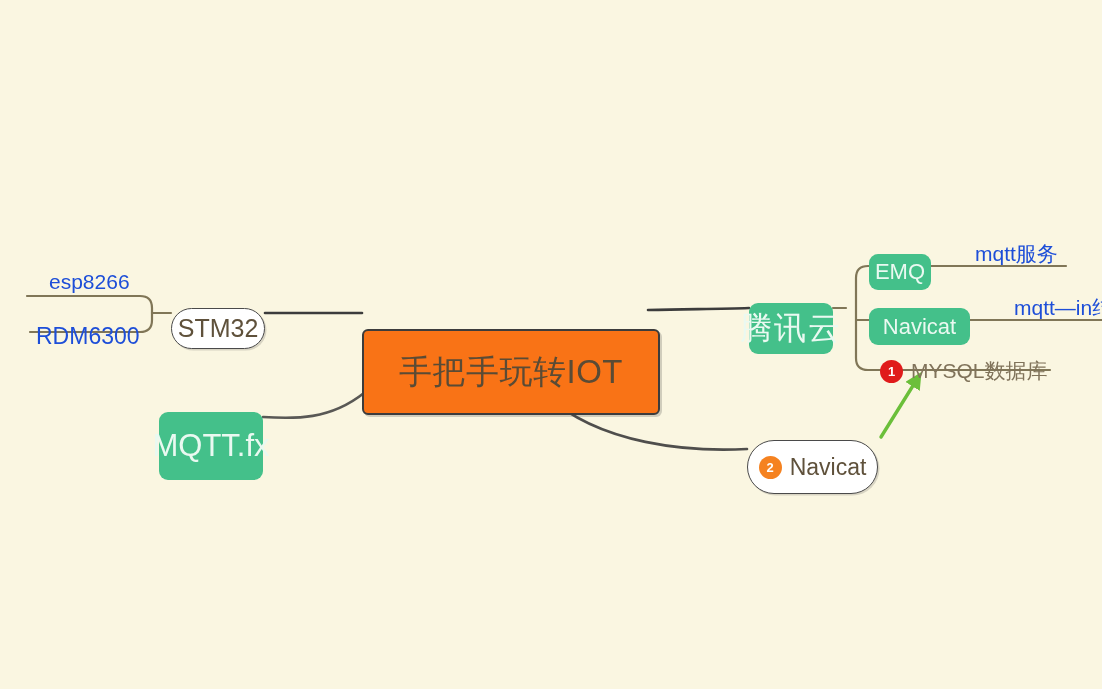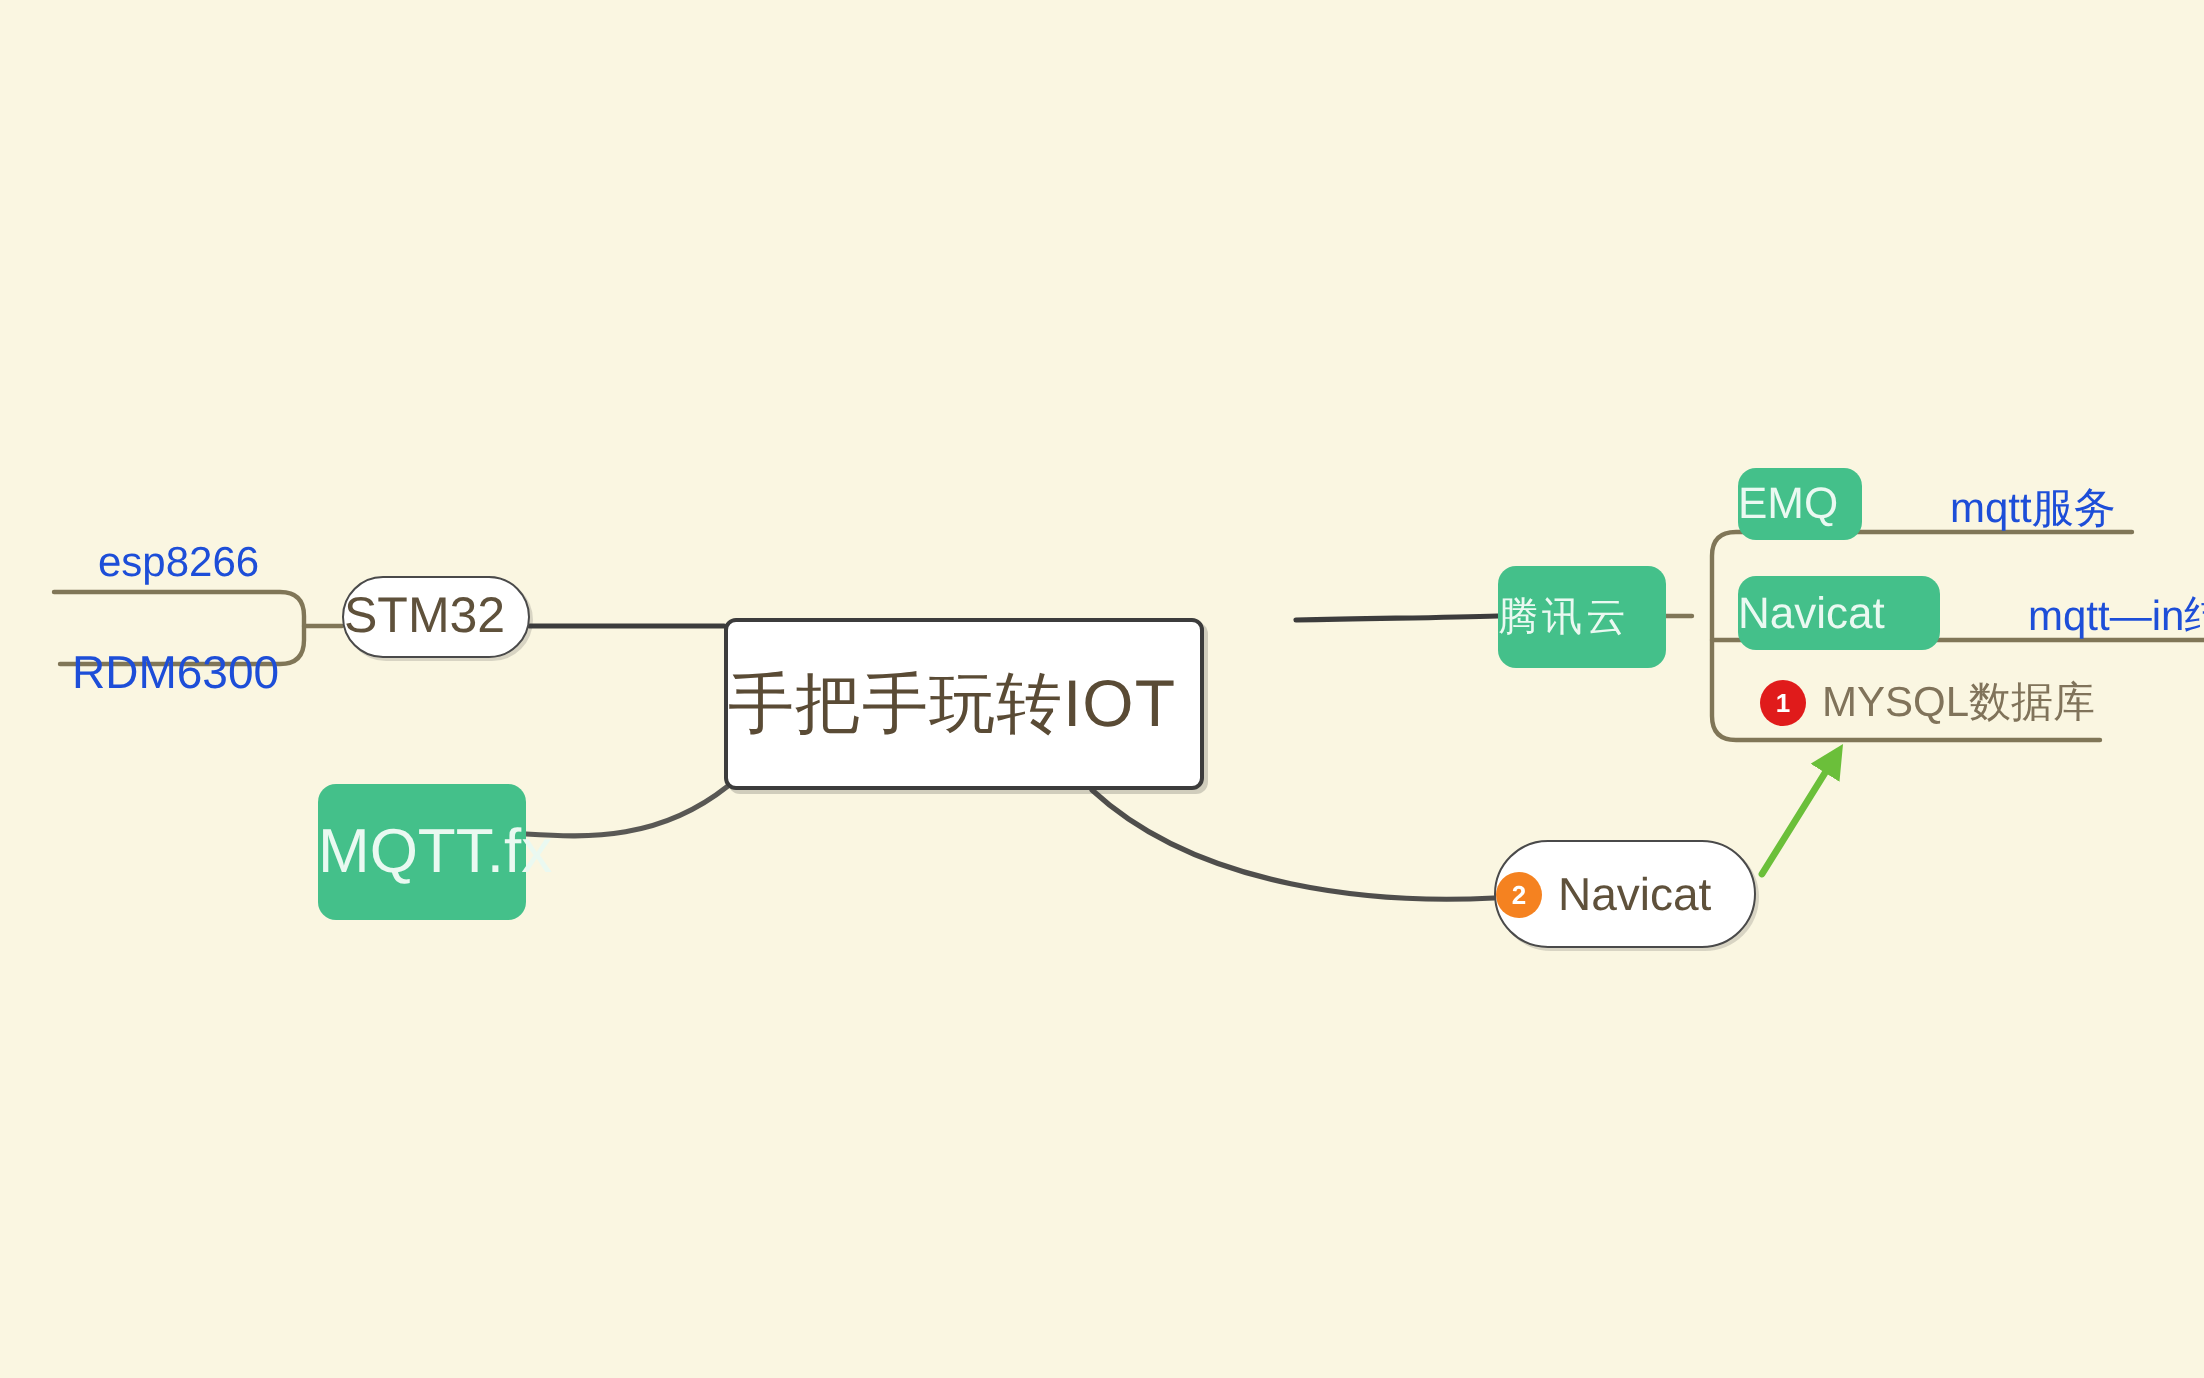--- a/index.html
+++ b/index.html
@@ -23,30 +23,32 @@
     left: 0;
     top: 0;
     width: 1102px;
     height: 689px;
   }
   .node {
     position: absolute;
     box-sizing: border-box;
     display: flex;
     align-items: center;
+    justify-content: center;
     white-space: nowrap;
+    margin-top: 20px;
   }
 
   
   #central-node {
     left: 362px;
     top: 309px;
-    width: 240px;
+    width: 298px;
     height: 86px;
-    background: #ffffff;
+    background: #f97316;
     border: 2px solid #3C3C3C;
     border-radius: 6px;
     box-shadow: 2px 2px 0 rgba(60,60,60,0.22);
     font-size: 33px;
     color: #5A4B35;
     letter-spacing: 0.5px;
   }
 
   
   .pill {
@@ -83,21 +85,21 @@
     top: 392px;
     width: 104px;
     height: 68px;
     font-size: 31px;
   }
   #tencent-node {
     left: 749px;
     top: 283px;
     width: 84px;
     height: 51px;
-    font-size: 20px;
+    font-size: 32px;
     letter-spacing: 2px;
   }
   #emq-node {
     left: 869px;
     top: 234px;
     width: 62px;
     height: 36px;
     font-size: 22px;
   }
   #nodered-node {

